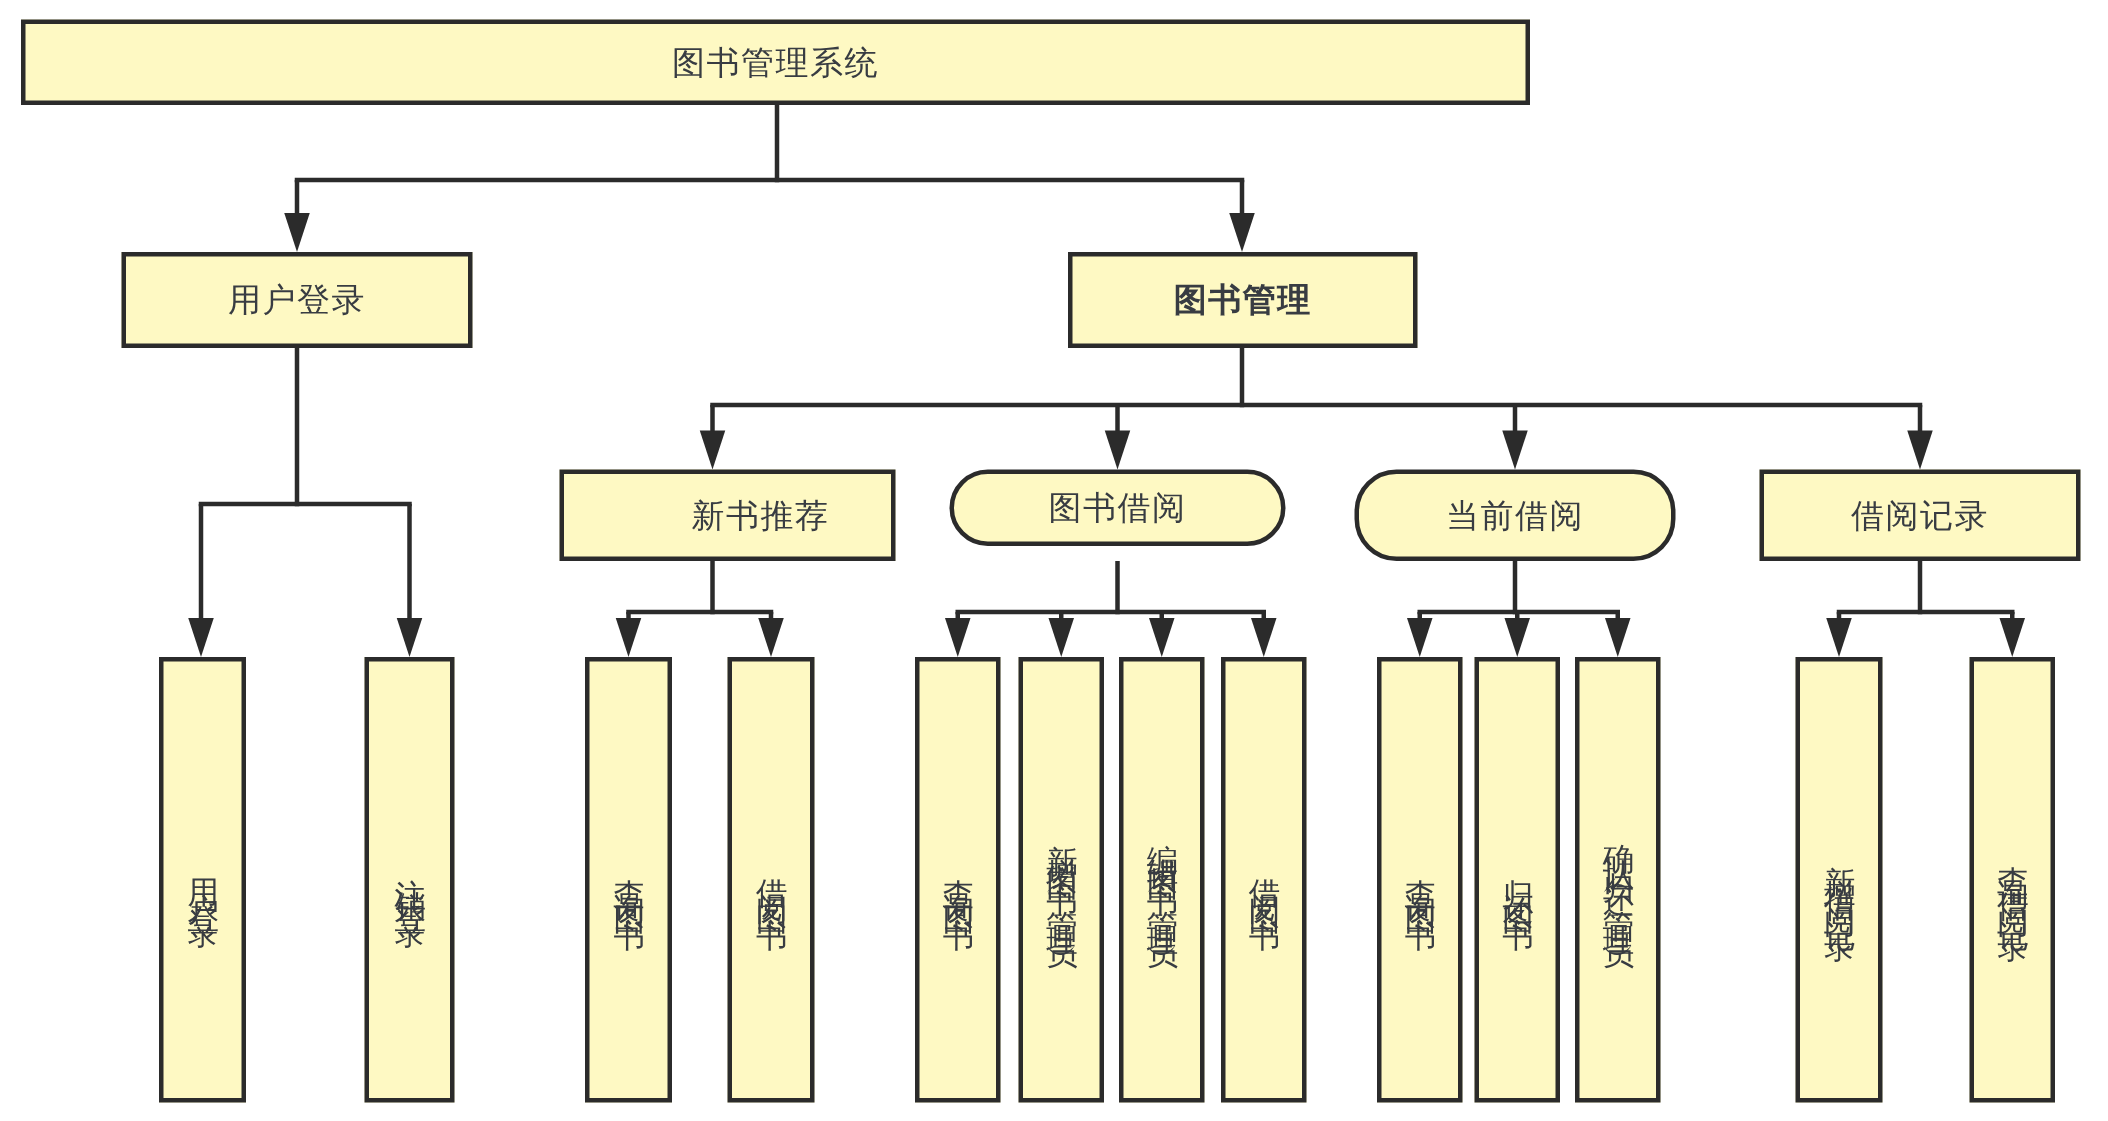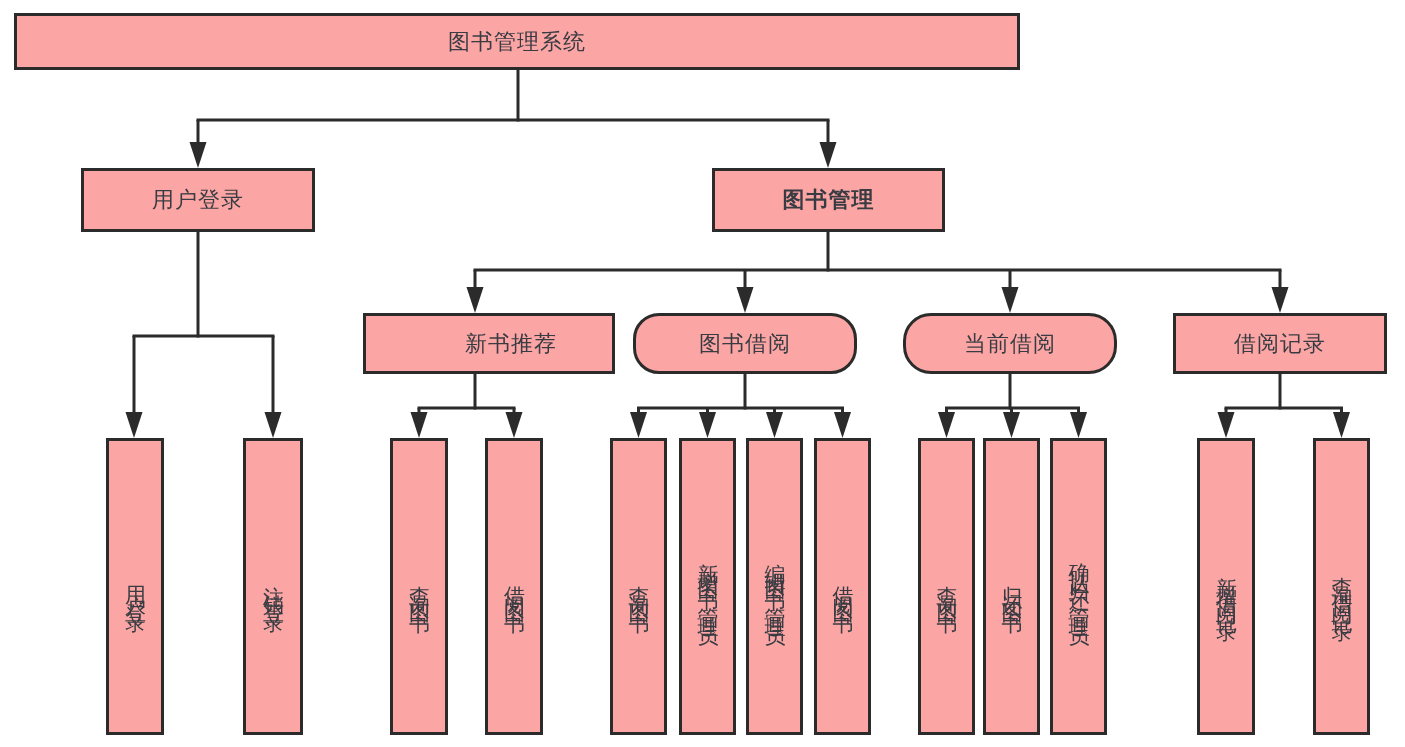--- a/index.html
+++ b/index.html
@@ -16,42 +16,42 @@
   }
   #wires {
     position: absolute; left: 0; top: 0;
     width: 1405px; height: 747px;
   }
   #wires line { stroke: #2b2b2b; stroke-width: 3; }
   #wires polygon { fill: #2b2b2b; stroke: none; }
   .node {
     position: absolute;
     box-sizing: border-box;
-    background: #fca5a5;
+    background: #fef9c3;
     border: 3px solid #2b2b2b;
     color: #383c42;
     display: flex;
     align-items: center;
     justify-content: center;
     z-index: 2;
   }
   .node.h { font-size: 22px; letter-spacing: 1px; white-space: nowrap; }
   .node.v span {
     writing-mode: vertical-rl;
     text-orientation: mixed;
     font-size: 21px;
     letter-spacing: 9px;
     line-height: 1;
   }
   
   .n-root   { left:14px;   top:13px;  width:1006px; height:57px; }
   .n-login  { left:81px;   top:168px; width:234px;  height:64px; }
   .n-mgmt   { left:712px;  top:168px; width:233px;  height:64px;font-weight:bold; }
-  .n-rec    { left:363px;  top:313px; width:252px;  height:61px;padding-left:44px; }
-  .n-bb     { left:633px;  top:313px; width:224px;  height:61px;border-radius:26px; }
+  .n-rec    { left:373px;  top:313px; width:224px;  height:61px;padding-left:44px; }
+  .n-bb     { left:633px;  top:313px; width:224px;  height:51px;border-radius:26px; }
   .n-cb     { left:903px;  top:313px; width:214px;  height:61px;border-radius:28px; }
   .n-br     { left:1173px; top:313px; width:214px;  height:61px; }
   .leaf     { top:438px; height:297px; }
   .l1  { left:106px;  width:58px; }
   .l2  { left:243px;  width:60px; }
   .l3  { left:390px;  width:58px; }
   .l4  { left:485px;  width:58px; }
   .l5  { left:610px;  width:57px; }
   .l6  { left:679px;  width:57px; }
   .l7  { left:746px;  width:57px; }

